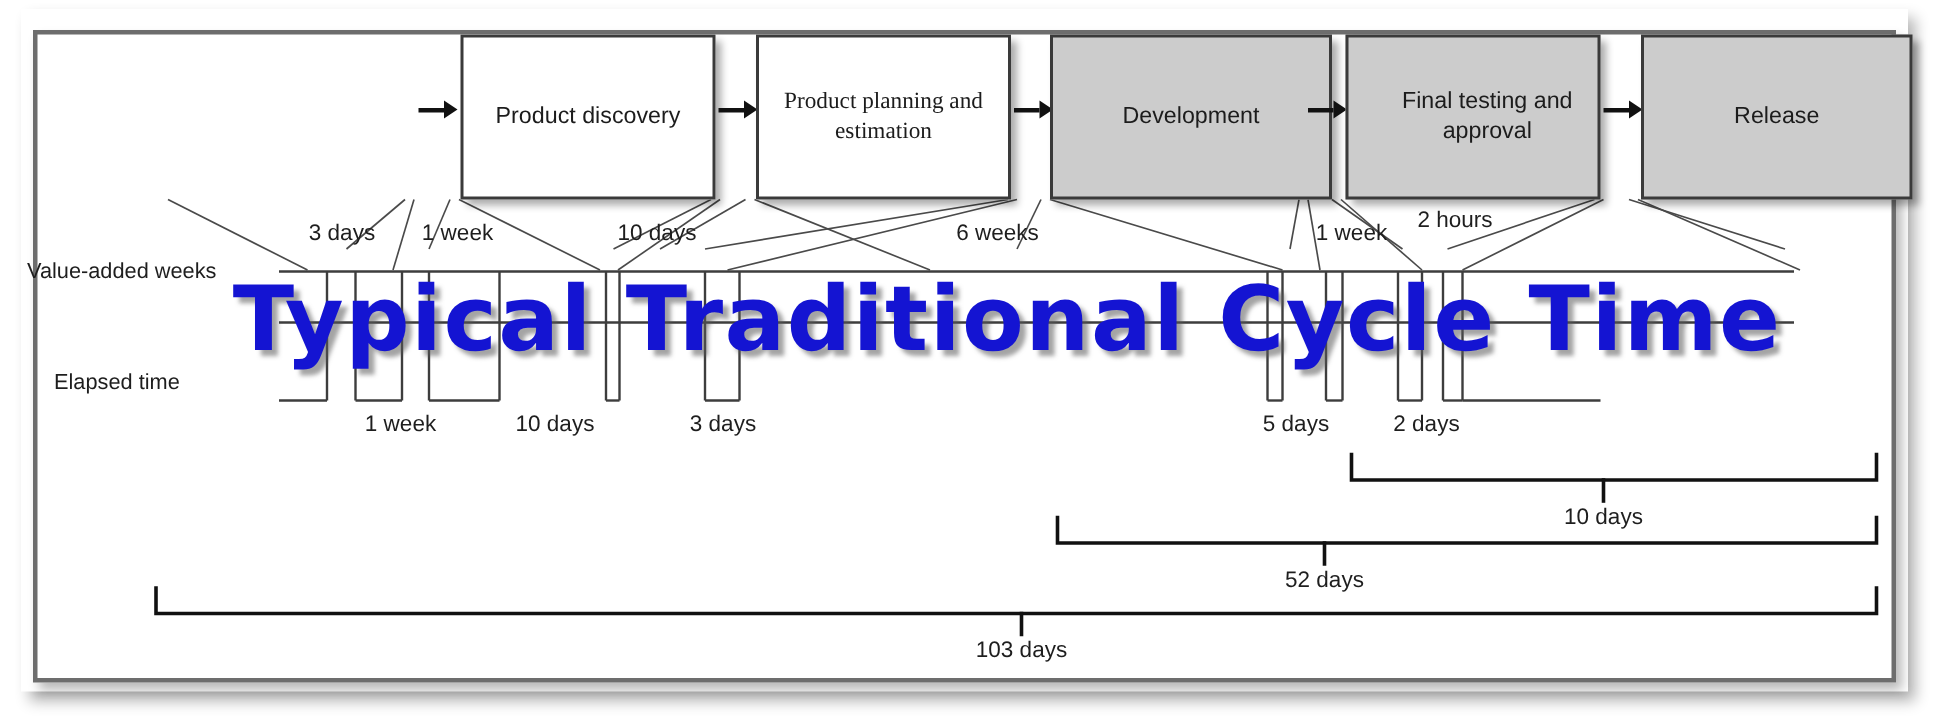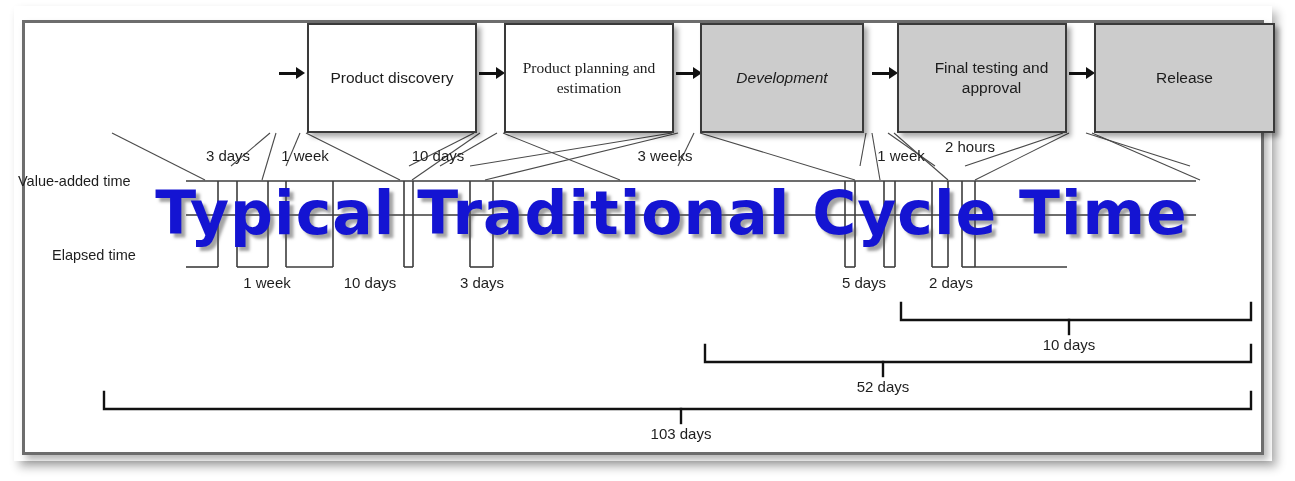--- a/index.html
+++ b/index.html
@@ -207,47 +207,47 @@
   </div>
 
   <div class="pbox" style="left:504px; top:23px; width:170px; height:110px;font-family:Liberation Serif, serif;">
     <span>Product planning and estimation</span>
   </div>
   <div class="arrow" style="left:676px; top:67px; width:26px;">
     <div class="shaft"></div>
     <div class="head"></div>
   </div>
 
-  <div class="pbox shaded" style="left:700px; top:23px; width:164px; height:110px;font-style:italic;">
+  <div class="pbox shaded" style="left:700px; top:23px; width:188px; height:110px;">
     <span>Development</span>
   </div>
   <div class="arrow" style="left:872px; top:67px; width:26px;">
     <div class="shaft"></div>
     <div class="head"></div>
   </div>
 
   <div class="pbox shaded" style="left:897px; top:23px; width:170px; height:110px;padding-left:23px;">
     <span>Final testing and approval</span>
   </div>
   <div class="arrow" style="left:1069px; top:67px; width:26px;">
     <div class="shaft"></div>
     <div class="head"></div>
   </div>
 
   <div class="pbox shaded" style="left:1094px; top:23px; width:181px; height:110px;">
     <span>Release</span>
   </div>
 
-  <div class="axlabel" style="left:18px; top:173px;">Value-added time</div>
-  <div class="axlabel" style="left:52px; top:247px;">Elapsed time</div>
+  <div class="axlabel" style="left:18px; top:173px;">Value-added weeks</div>
+  <div class="axlabel" style="left:36px; top:247px;">Elapsed time</div>
 
   <div class="tlabel" style="left:193px; top:147px; width:70px;">3 days</div>
   <div class="tlabel" style="left:266px; top:147px; width:78px;">1 week</div>
   <div class="tlabel" style="left:397px; top:147px; width:82px;">10 days</div>
-  <div class="tlabel" style="left:620px; top:147px; width:90px;">3 weeks</div>
+  <div class="tlabel" style="left:620px; top:147px; width:90px;">6 weeks</div>
   <div class="tlabel" style="left:862px; top:147px; width:78px;">1 week</div>
   <div class="tlabel" style="left:942px; top:138px; width:56px; line-height:1.18;">2 hours</div>
 
   <div class="tlabel" style="left:224px; top:274px; width:86px;">1 week</div>
   <div class="tlabel" style="left:325px; top:274px; width:90px;">10 days</div>
   <div class="tlabel" style="left:441px; top:274px; width:82px;">3 days</div>
   <div class="tlabel" style="left:826px; top:274px; width:76px;">5 days</div>
   <div class="tlabel" style="left:913px; top:274px; width:76px;">2 days</div>
 
   <div class="tlabel" style="left:1022px; top:336px; width:94px;">10 days</div>

